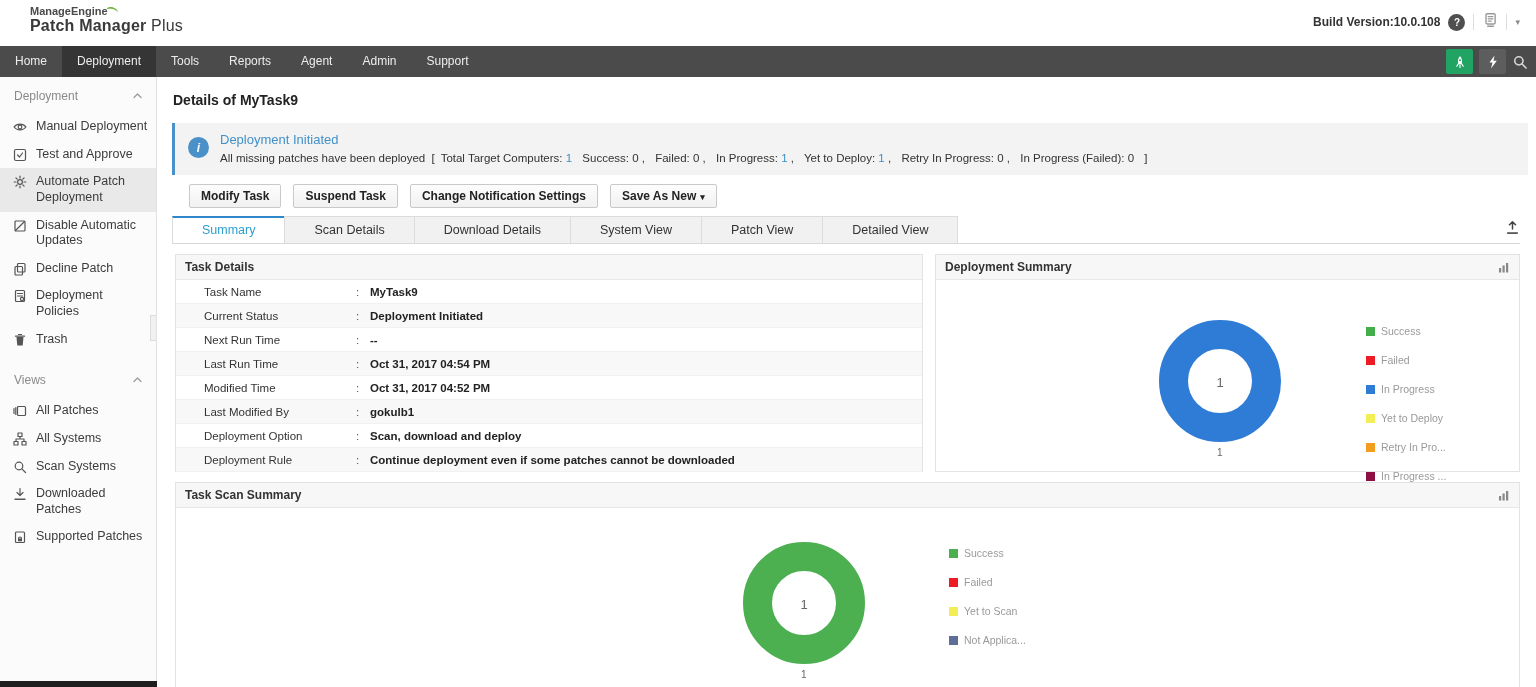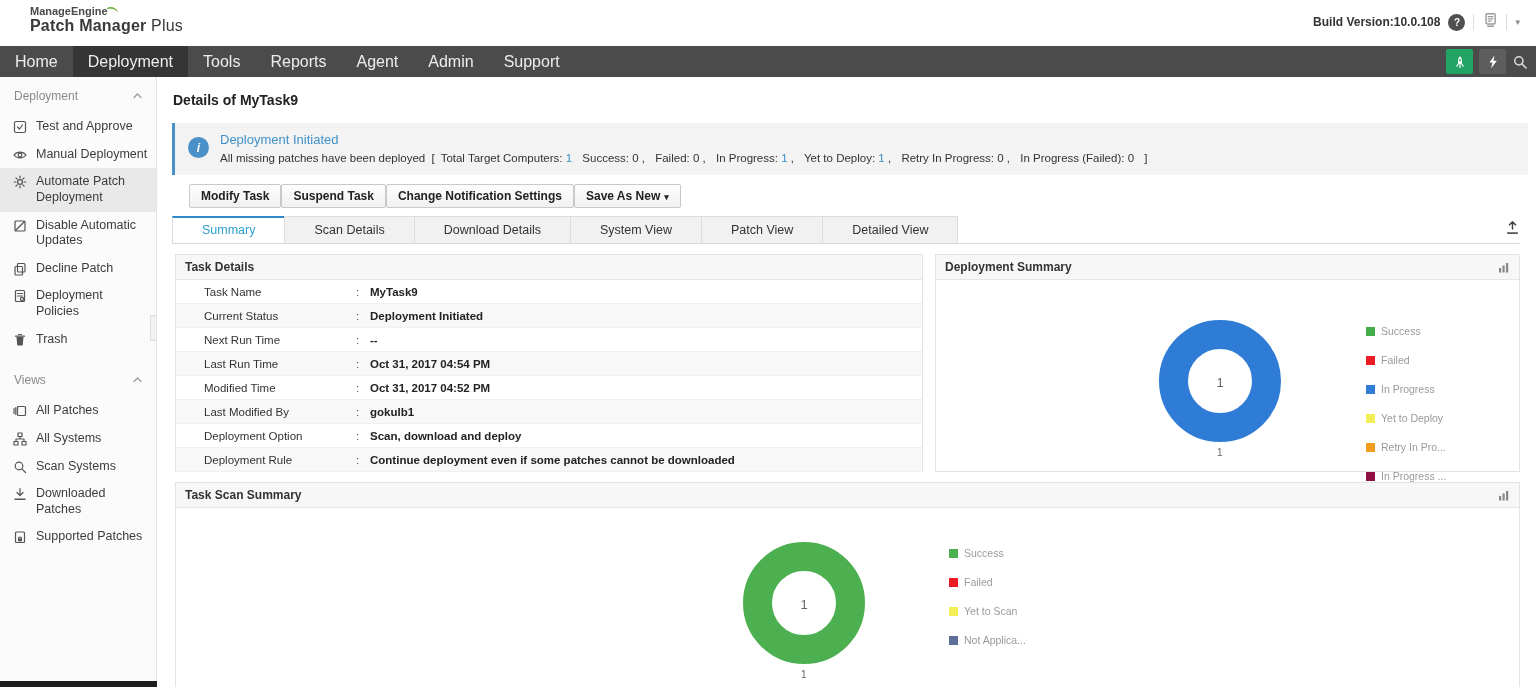--- a/index.html
+++ b/index.html
@@ -17,21 +17,21 @@
   .brand-bottom b { font-weight:bold; }
   .topbar-right { position:absolute; right:16px; top:12px; display:flex; align-items:center; gap:8px; }
   .build-version { font-size:12px; font-weight:bold; color:#333; }
   .help-badge { width:17px; height:17px; border-radius:50%; background:#4f4f4f; color:#fff;
     font-size:10px; font-weight:bold; display:flex; align-items:center; justify-content:center; cursor:pointer; }
   .tdivider { width:1px; height:16px; background:#ddd; }
   .lic-caret { font-size:9px; color:#888; cursor:pointer; }
 
   
   .mainnav { height:31px; background:#4b4b4b; display:flex; position:relative; }
-  .nav-item { padding:0 15px; line-height:31px; font-size:16px; color:#ededed; cursor:pointer; }
+  .nav-item { padding:0 15px; line-height:31px; font-size:12px; color:#ededed; cursor:pointer; }
   .nav-item.active { background:#353535; }
   .nav-right { position:absolute; right:8px; top:3px; display:flex; align-items:center; gap:6px; }
   .nav-btn { width:27px; height:25px; border-radius:2px; display:flex; align-items:center;
     justify-content:center; cursor:pointer; }
   .nav-btn.rocket { background:#21a463; }
   .nav-btn.bolt { background:#5d5d5d; }
 
   
   .sidebar { position:absolute; left:0; top:77px; width:157px; bottom:0; background:#fbfbfb;
     border-right:1px solid #e2e2e2; }
@@ -52,21 +52,21 @@
   .banner { margin:15px 8px 0 15px; background:#f3f3f3; border-left:3px solid #4a90c9;
     position:relative; padding:9px 12px 11px 45px; }
   .banner-icon { position:absolute; left:13px; top:14px; width:21px; height:21px; border-radius:50%;
     background:#4a90c9; color:#fff; font-size:12px; font-weight:bold; font-style:italic;
     display:flex; align-items:center; justify-content:center; }
   .banner-title { color:#4191c9; font-size:13px; margin-bottom:5px; }
   .banner-message { font-size:11.5px; font-weight:normal; color:#333; }
   .banner-message .num { cursor:pointer; }
   .banner-message .seg { margin-right:7px; }
 
-  .toolbar { margin:9px 0 0 15px; display:flex; gap:0;padding-left:17px; }
+  .toolbar { margin:9px 0 0 15px; display:flex; gap:12px;padding-left:17px; }
   .btn { border:1px solid #c9c9c9; background:linear-gradient(#fdfdfd,#f1f1f1); border-radius:2px;
     padding:4px 11px; font-size:12px; font-weight:bold; color:#222; cursor:pointer; }
   .btn .caret { font-size:9px; margin-left:4px; }
 
   .tabs-row { margin:8px 16px 0 15px; display:flex; position:relative; height:28px;
     border-bottom:1px solid #d8d8d8; }
   .tab { padding:0 29px; line-height:26px; font-size:12.5px; color:#333; background:#f1f1f1;
     border:1px solid #dcdcdc; border-bottom:none; margin-right:-1px; cursor:pointer; }
   .tab.active { background:#fff; color:#2da0d0; border-top:2px solid #2e87c8; line-height:24px; }
   .export-btn { position:absolute; right:0; top:5px; cursor:pointer; }
@@ -163,31 +163,31 @@
   <aside class="sidebar">
     <div class="side-section-header">
       <span>Deployment</span>
       <svg class="icn" width="9" height="6" viewBox="0 0 9 6" style="stroke:#999;">
           <polyline points="1,4.5 4.5,1 8,4.5"></polyline>
         </svg>
     </div>
 
     <div class="side-item">
       <svg class="icn" width="14" height="14" viewBox="0 0 14 14">
+          <path d="M1 7 C4 3.2 10 3.2 13 7 C10 10.8 4 10.8 1 7 Z"></path>
+          <circle cx="7" cy="7" r="1.8"></circle>
+        </svg>
+      <span>Manual Deployment</span>
+    </div>
+    <div class="side-item">
+      <svg class="icn" width="14" height="14" viewBox="0 0 14 14">
           <rect x="1.5" y="1.5" width="11" height="11" rx="1.5"></rect>
           <polyline points="4.5,7 6.5,9 9.5,5"></polyline>
         </svg>
       <span>Test and Approve</span>
-    </div>
-    <div class="side-item">
-      <svg class="icn" width="14" height="14" viewBox="0 0 14 14">
-          <path d="M1 7 C4 3.2 10 3.2 13 7 C10 10.8 4 10.8 1 7 Z"></path>
-          <circle cx="7" cy="7" r="1.8"></circle>
-        </svg>
-      <span>Manual Deployment</span>
     </div>
     <div class="side-item active">
       <svg class="icn" width="14" height="14" viewBox="0 0 14 14">
           <circle cx="7" cy="7" r="2.4"></circle>
           <path d="M7 1.2 L7 3 M7 11 L7 12.8 M1.2 7 L3 7 M11 7 L12.8 7 M2.9 2.9 L4.2 4.2 M9.8 9.8 L11.1 11.1 M11.1 2.9 L9.8 4.2 M4.2 9.8 L2.9 11.1"></path>
         </svg>
       <span>Automate Patch Deployment</span>
     </div>
     <div class="side-item">
       <svg class="icn" width="14" height="14" viewBox="0 0 14 14">

